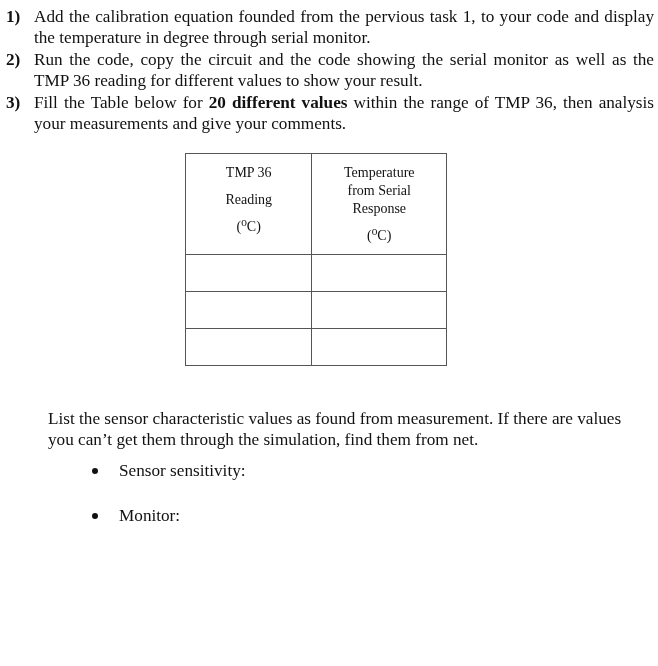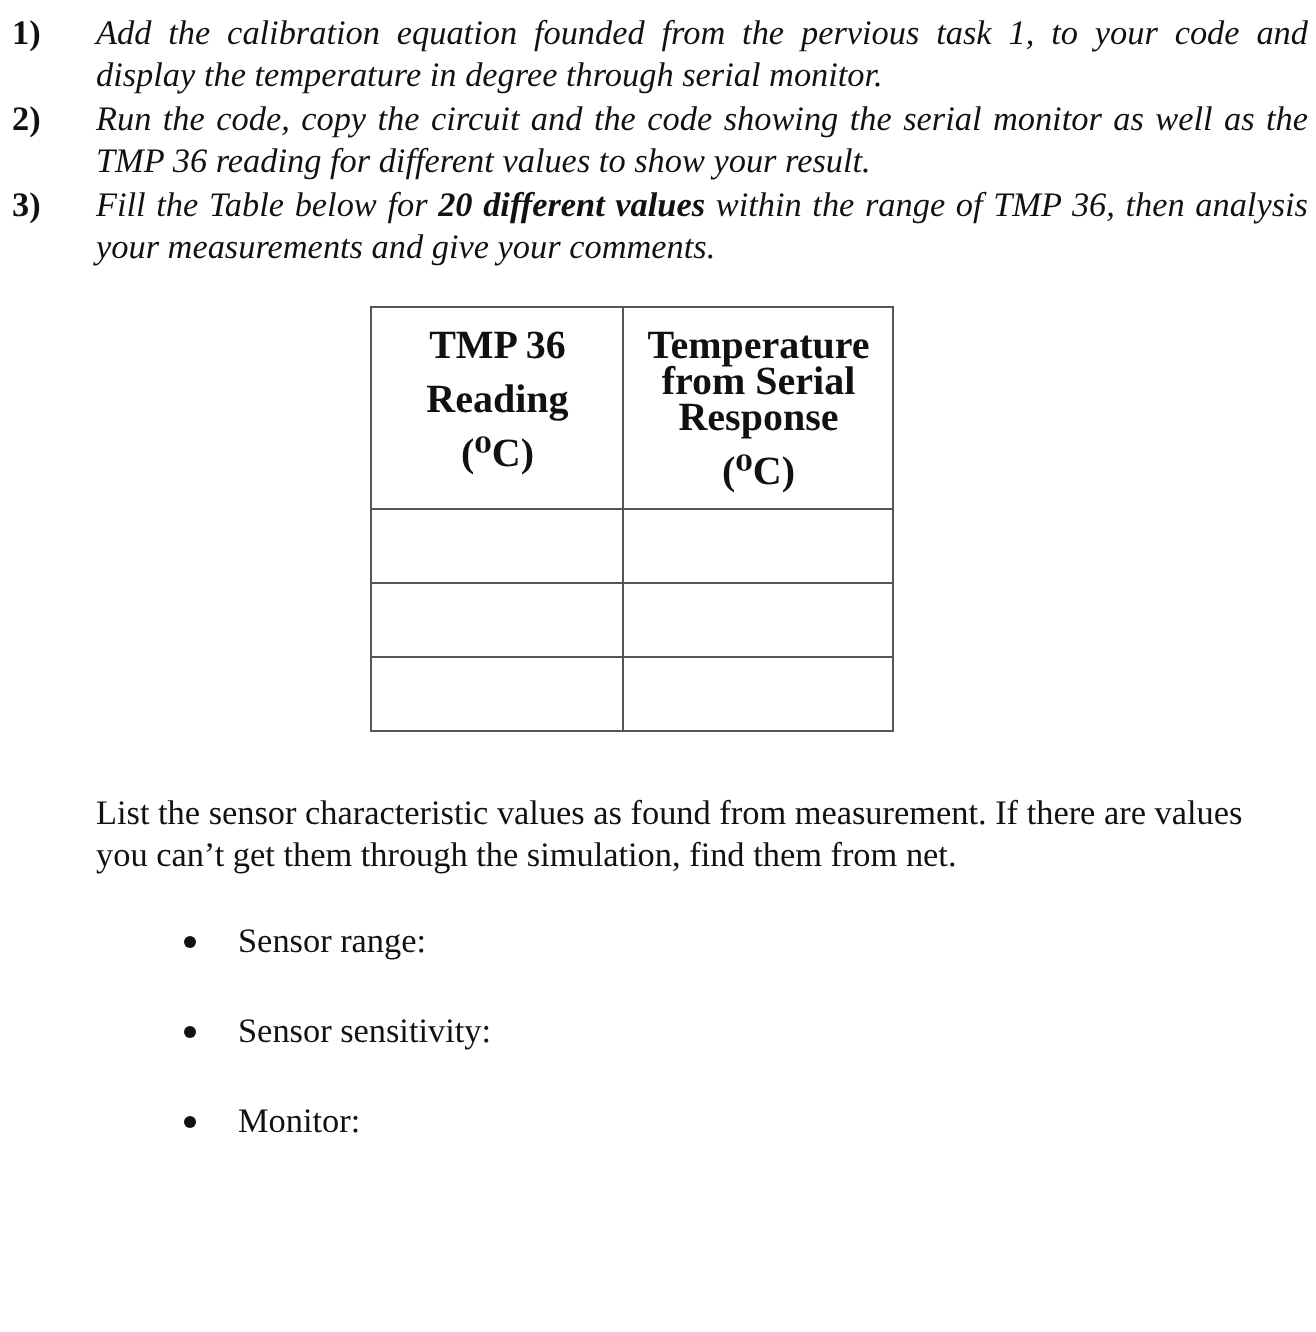--- a/index.html
+++ b/index.html
@@ -3,41 +3,41 @@
   <meta charset="utf-8">
   <style>
     html, body { margin: 0; padding: 0; background: #ffffff; }
     body {
       width: 658px; height: 666px; position: relative; overflow: hidden;
       font-family: "Liberation Serif", "DejaVu Serif", serif;
       color: #111111;
     }
     .task { position: absolute; left: 6px; width: 648px; font-size: 17.2px; line-height: 21px; }
     .task .num { position: absolute; left: 0; top: 0; font-weight: bold; }
-    .task .text { margin-left: 42px; text-align: justify; text-align-last: left; font-style: italic; }
+    .task .text { margin-left: 28px; text-align: justify; text-align-last: left; }
     .task .text b { font-weight: bold; }
     table.meas {
       position: absolute; left: 185px; top: 153px;
       border-collapse: collapse;
       width: 262px;
     }
     table.meas td, table.meas th {
       border: 1.5px solid #555555;
       padding: 0;
       text-align: center; vertical-align: top;
-      font-size: 20px; font-weight: bold; line-height: 18px;
+      font-size: 14px; font-weight: normal; line-height: 18px;
     }
     table.meas th { height: 100px; }
     .hcell { padding-top: 10px; }
     .hcell span { display: block; }
     .h1 span { margin-bottom: 9px; }
     table.meas td { height: 36px; }
     .col1 { width: 125px; }
     .col2 { width: 133px; }
-    .intro { position: absolute; left: 48px; top: 396px; width: 580px; font-size: 17.2px; line-height: 21px; }
+    .intro { position: absolute; left: 48px; top: 408px; width: 580px; font-size: 17.2px; line-height: 21px; }
     .bullets { position: absolute; left: 88px; top: 460px; margin: 0; padding: 0; list-style: none; font-size: 17.2px; }
     .bullets li { position: relative; height: 45px; line-height: 21px; padding-left: 31px; }
     .bullets li .dot { position: absolute; left: 4px; top: 8px; width: 6px; height: 6px; border-radius: 50%; background: #111; }
   </style>
 </head>
 <body>
 
 <div class="task" style="top:6px;">
   <span class="num">1)</span>
   <div class="text">Add the calibration equation founded from the pervious task 1, to your code and display the temperature in degree through serial monitor.</div>
@@ -81,16 +81,15 @@
   <tr>
     <td></td>
     <td></td>
   </tr>
 </tbody>
   </table>
 
 <div class="intro">List the sensor characteristic values as found from measurement. If there are values you can’t get them through the simulation, find them from net.</div>
 
 <ul class="bullets">
-  <li><span class="dot"></span><span>Sensor range:</span></li>
   <li><span class="dot"></span><span>Sensor sensitivity:</span></li>
   <li><span class="dot"></span><span>Monitor:</span></li>
 </ul>
 
 </body></html>

